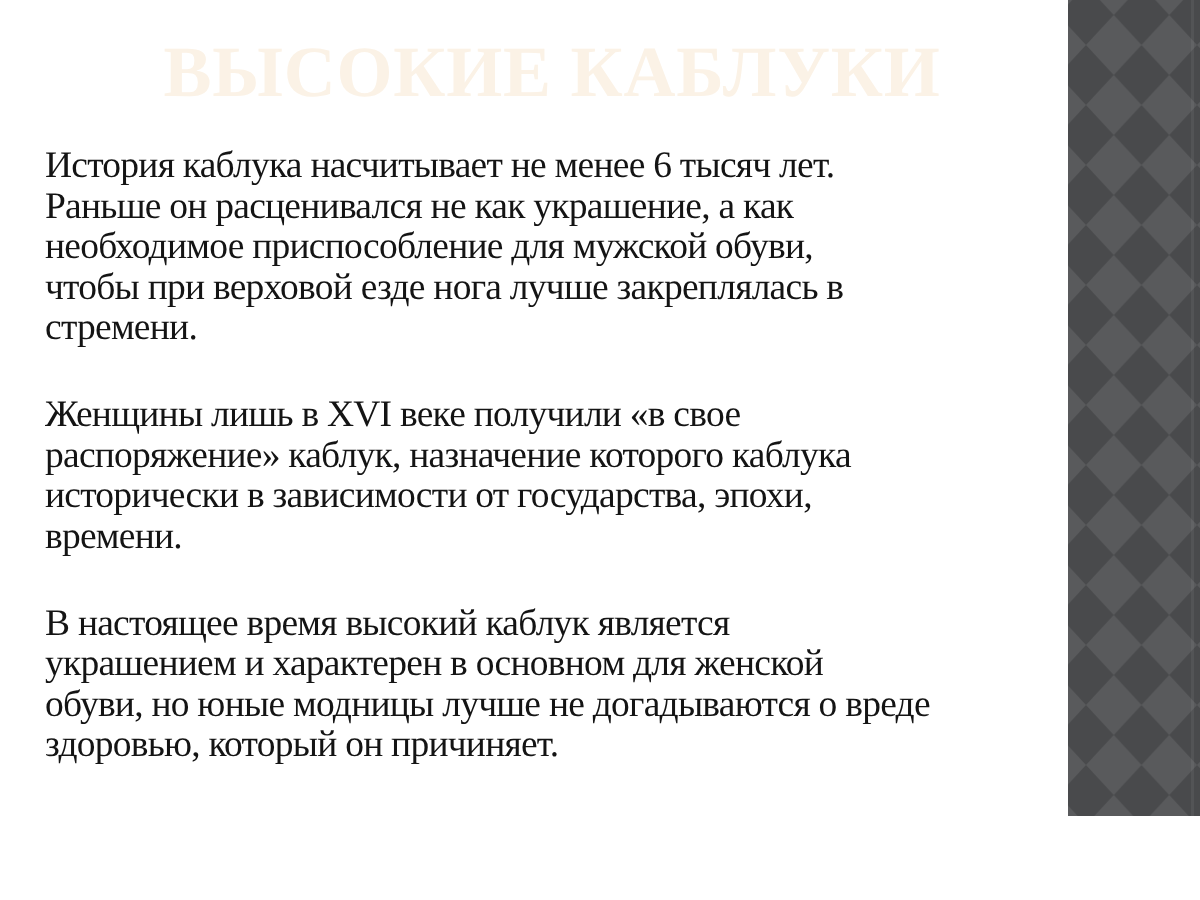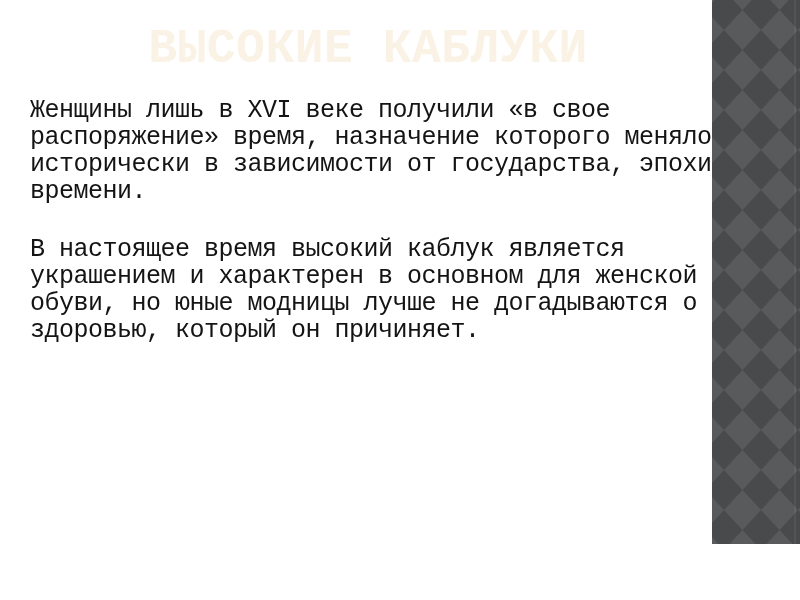--- a/index.html
+++ b/index.html
@@ -2,21 +2,21 @@
 <html style="--slide_bg: #ffffff; --title_text: #fbf2e6; --body_text: #141414; --band_base: #595a5c; --band_diamond: #494a4c;"><head>
 <meta charset="utf-8">
 <style>
   html, body { margin: 0; padding: 0; }
   .slide {
     position: relative;
     width: 800px;
     height: 544px;
     background: var(--slide_bg, #ffffff);
     overflow: hidden;
-    font-family: Liberation Mono, monospace;
+    font-family: Liberation Serif, serif;
   }
   .title {
     position: absolute;
     left: 30px;
     top: 22px;
     width: 676px;
     margin: 0;
     font-size: 48px;
     line-height: 54px;
     font-weight: bold;
@@ -59,22 +59,27 @@
   }
 </style>
 </head>
 <body>
 
 <div class="slide">
 
   <h1 class="title">ВЫСОКИЕ КАБЛУКИ</h1>
 
   <div class="body">
+    <p>История каблука насчитывает не менее 6 тысяч лет.
+Раньше он расценивался не как украшение, а как
+необходимое приспособление для мужской обуви,
+чтобы при верховой езде нога лучше закреплялась в
+стремени.</p>
     <p>Женщины лишь в XVI веке получили «в свое
-распоряжение» время, назначение которого менялось
+распоряжение» каблук, назначение которого каблука
 исторически в зависимости от государства, эпохи,
 времени.</p>
     <p>В настоящее время высокий каблук является
 украшением и характерен в основном для женской
 обуви, но юные модницы лучше не догадываются о вреде
 здоровью, который он причиняет.</p>
   </div>
 
   <div class="band">
     <svg width="88" height="600">

